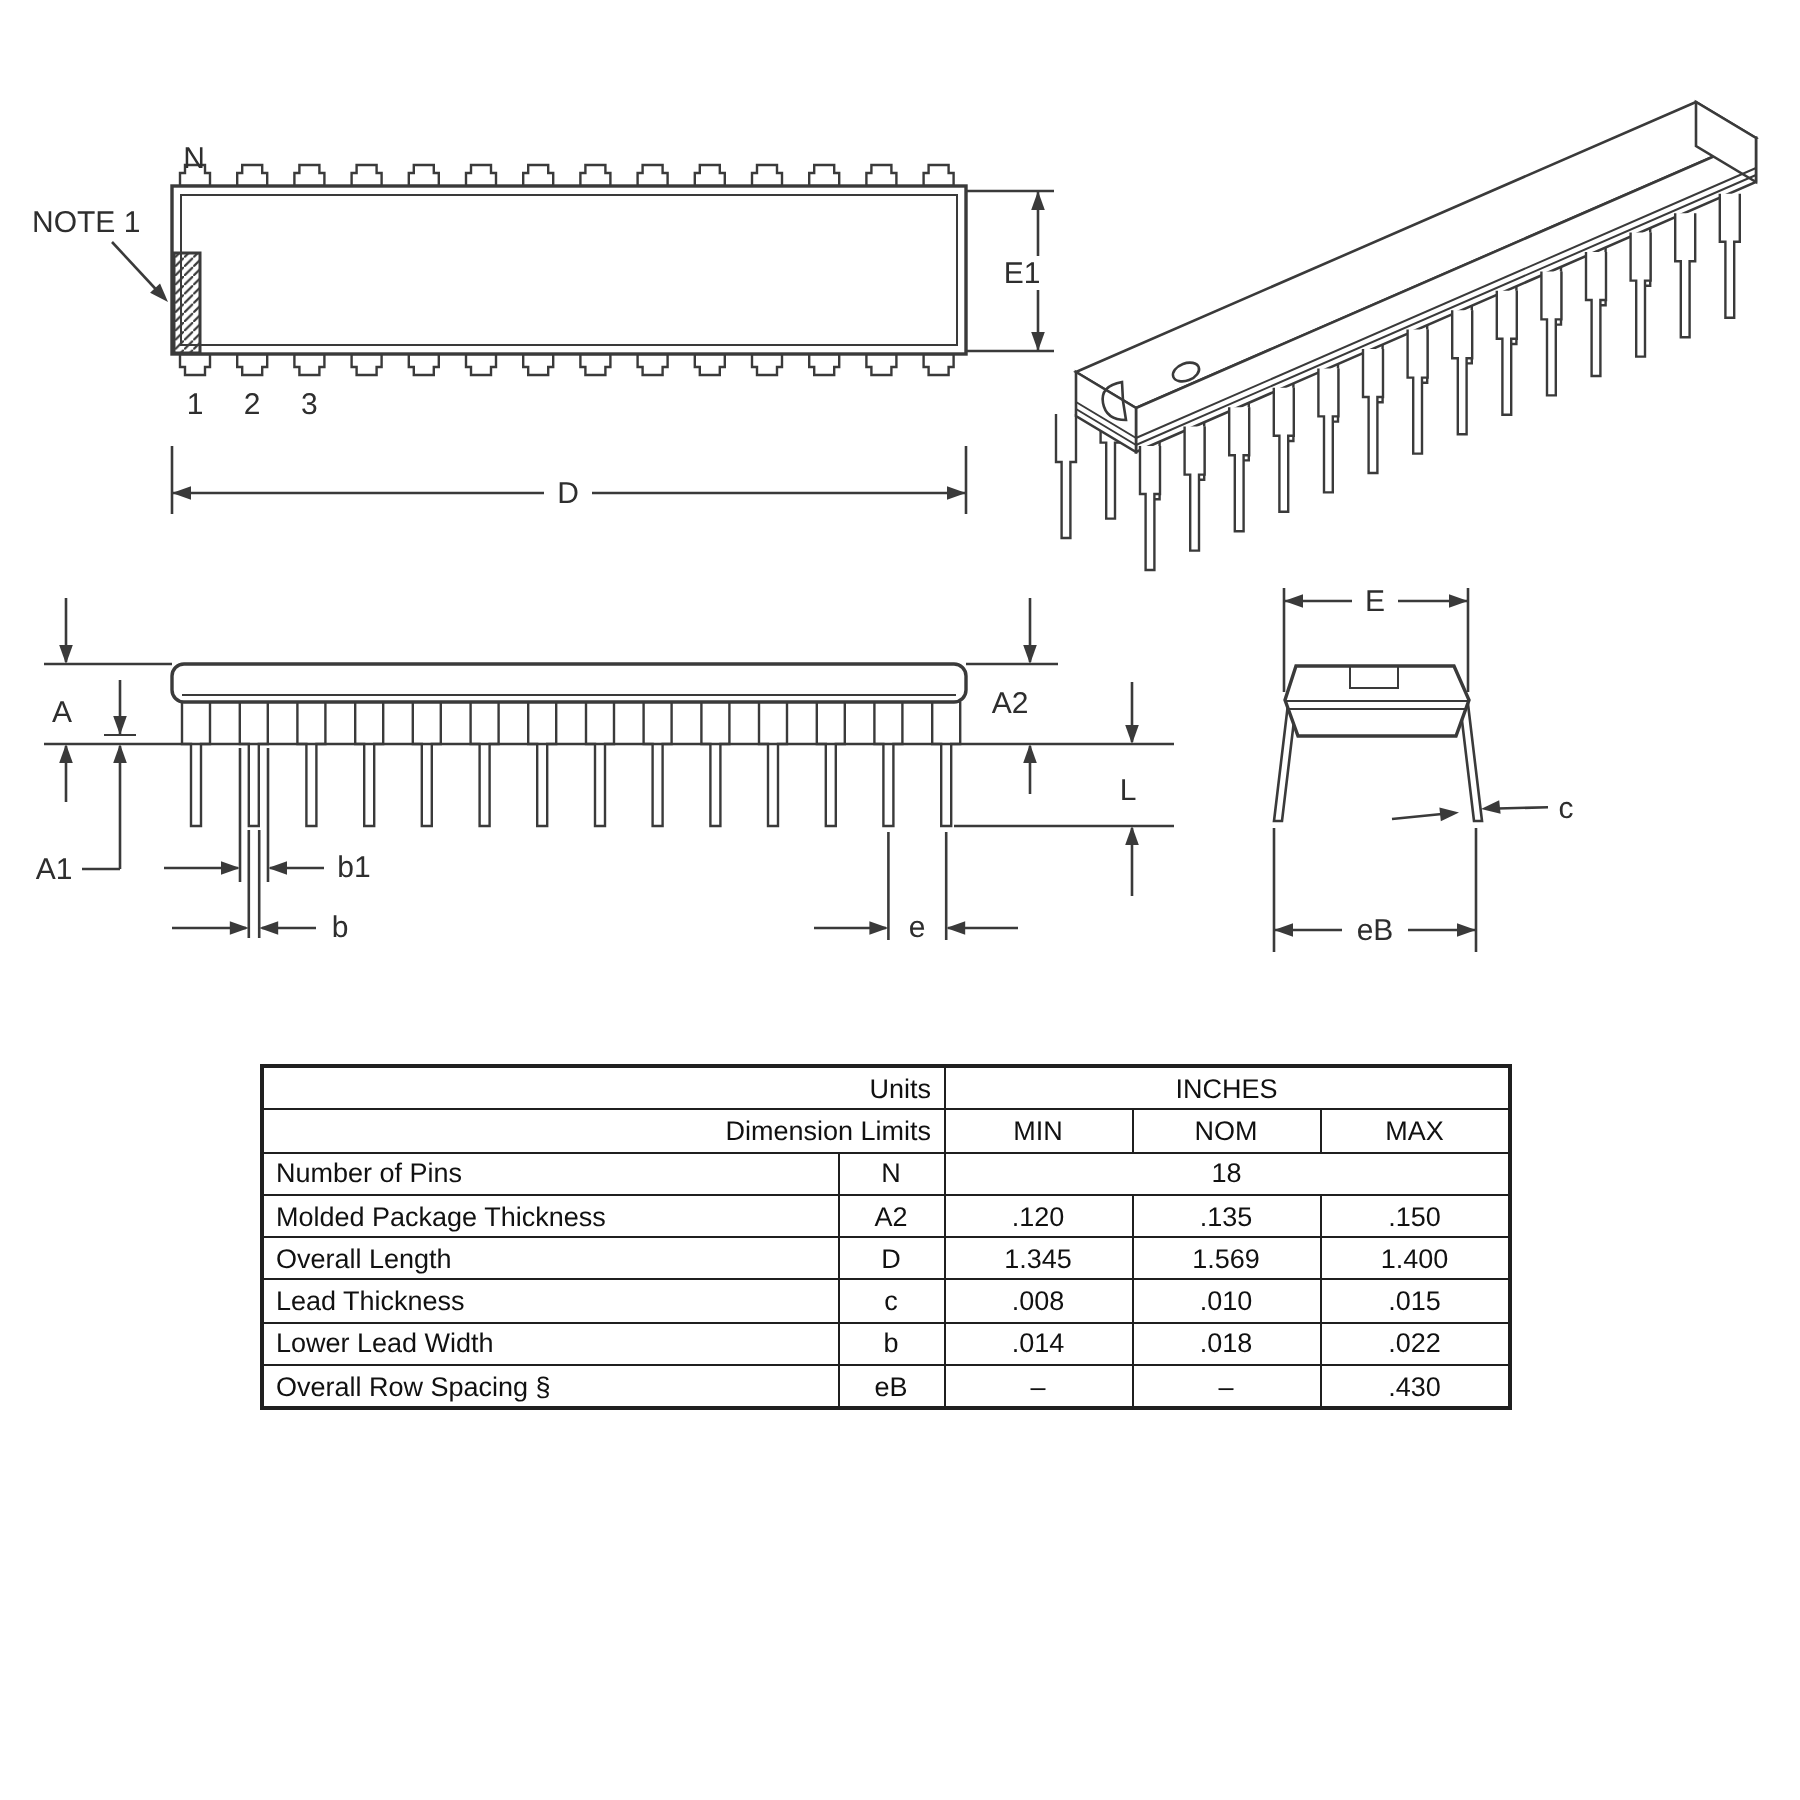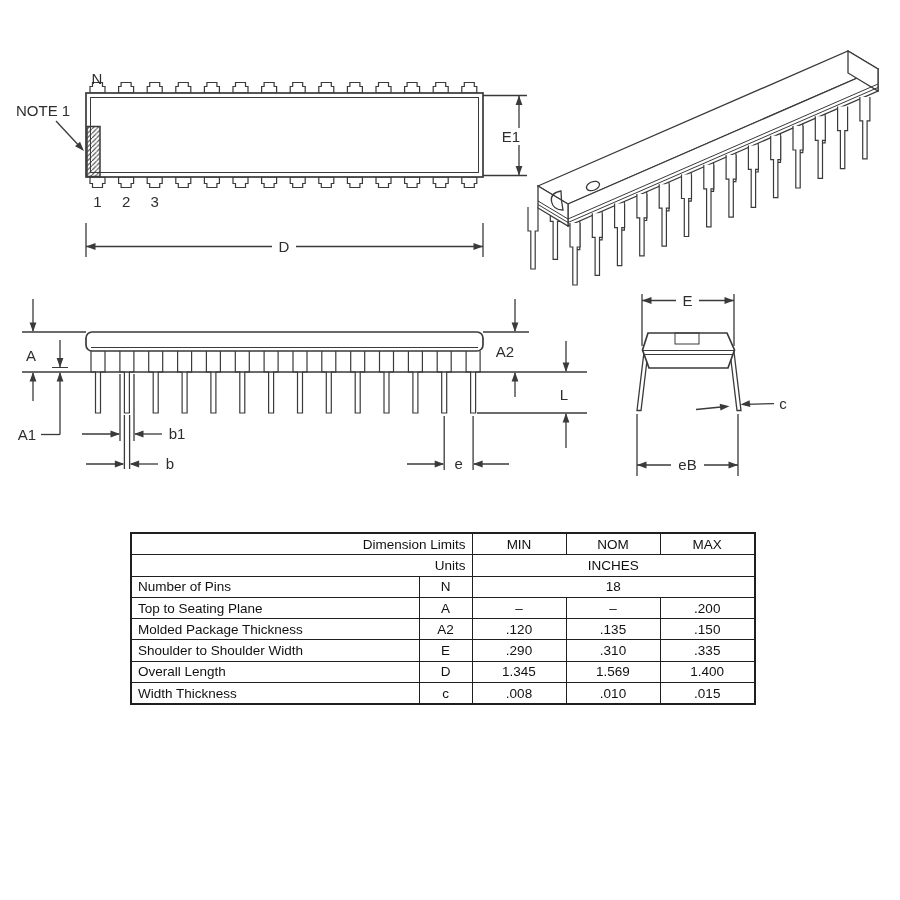--- a/index.html
+++ b/index.html
@@ -258,65 +258,65 @@
 <table id="dim-table">
   <colgroup>
     <col style="width:288px">
         <col style="width:53px">
         <col style="width:94px">
         <col style="width:94px">
         <col style="width:95px">
   </colgroup>
   <tbody>
   <tr>
+    <td colspan="2" class="rt">Units</td>
+    <td colspan="3">INCHES</td>
+  </tr>
+  <tr>
     <td colspan="2" class="rt">Dimension Limits</td>
     <td>MIN</td>
     <td>NOM</td>
     <td>MAX</td>
   </tr>
   <tr>
-    <td colspan="2" class="rt">Units</td>
-    <td colspan="3">INCHES</td>
-  </tr>
-  <tr>
     <td class="nm">Number of Pins</td>
     <td>N</td>
     <td colspan="3">18</td>
-  </tr>
-  <tr>
-    <td class="nm">Top to Seating Plane</td>
-    <td>A</td>
-    <td>–</td>
-    <td>–</td>
-    <td>.200</td>
   </tr>
   <tr>
     <td class="nm">Molded Package Thickness</td>
     <td>A2</td>
     <td>.120</td>
     <td>.135</td>
     <td>.150</td>
   </tr>
   <tr>
-    <td class="nm">Shoulder to Shoulder Width</td>
-    <td>E</td>
-    <td>.290</td>
-    <td>.310</td>
-    <td>.335</td>
-  </tr>
-  <tr>
     <td class="nm">Overall Length</td>
     <td>D</td>
     <td>1.345</td>
     <td>1.569</td>
     <td>1.400</td>
   </tr>
   <tr>
-    <td class="nm">Width Thickness</td>
+    <td class="nm">Lead Thickness</td>
     <td>c</td>
     <td>.008</td>
     <td>.010</td>
     <td>.015</td>
   </tr>
+  <tr>
+    <td class="nm">Lower Lead Width</td>
+    <td>b</td>
+    <td>.014</td>
+    <td>.018</td>
+    <td>.022</td>
+  </tr>
+  <tr>
+    <td class="nm">Overall Row Spacing §</td>
+    <td>eB</td>
+    <td>–</td>
+    <td>–</td>
+    <td>.430</td>
+  </tr>
   </tbody>
 </table>
 
 </div>
 
 </body></html>

